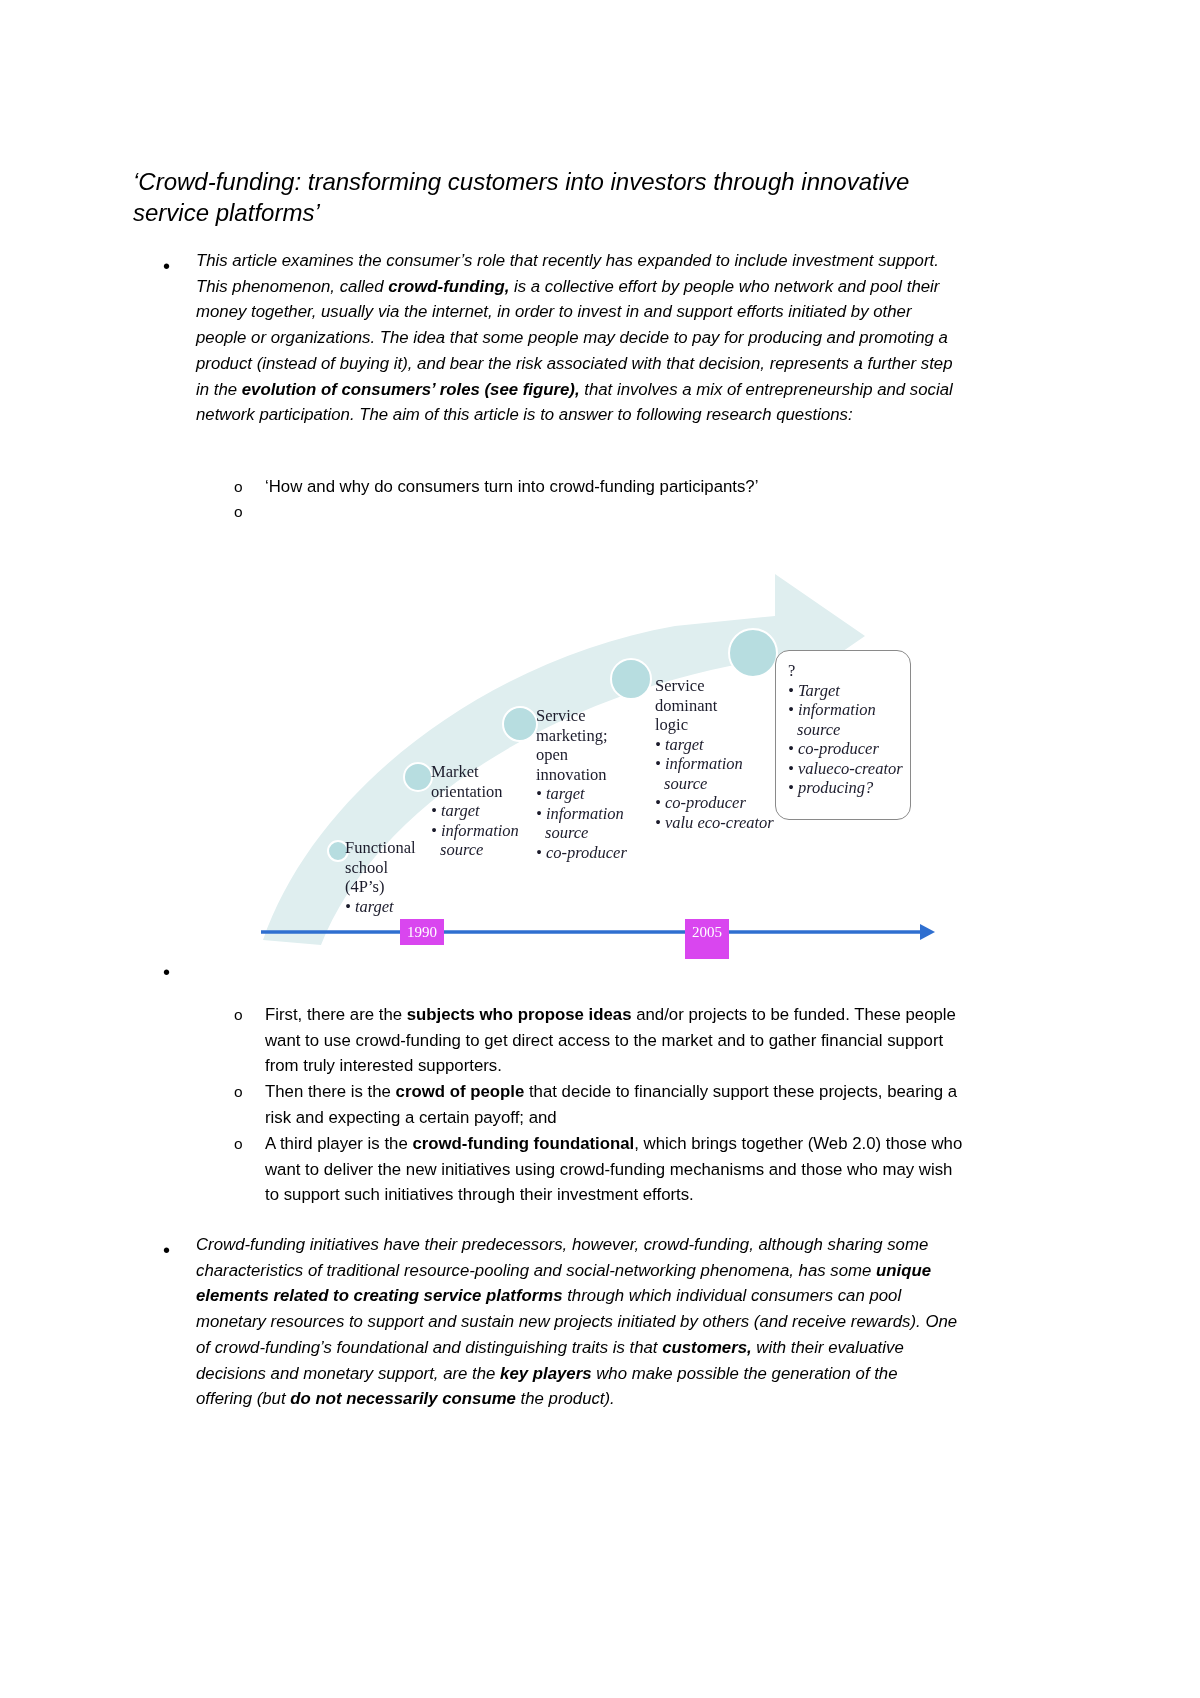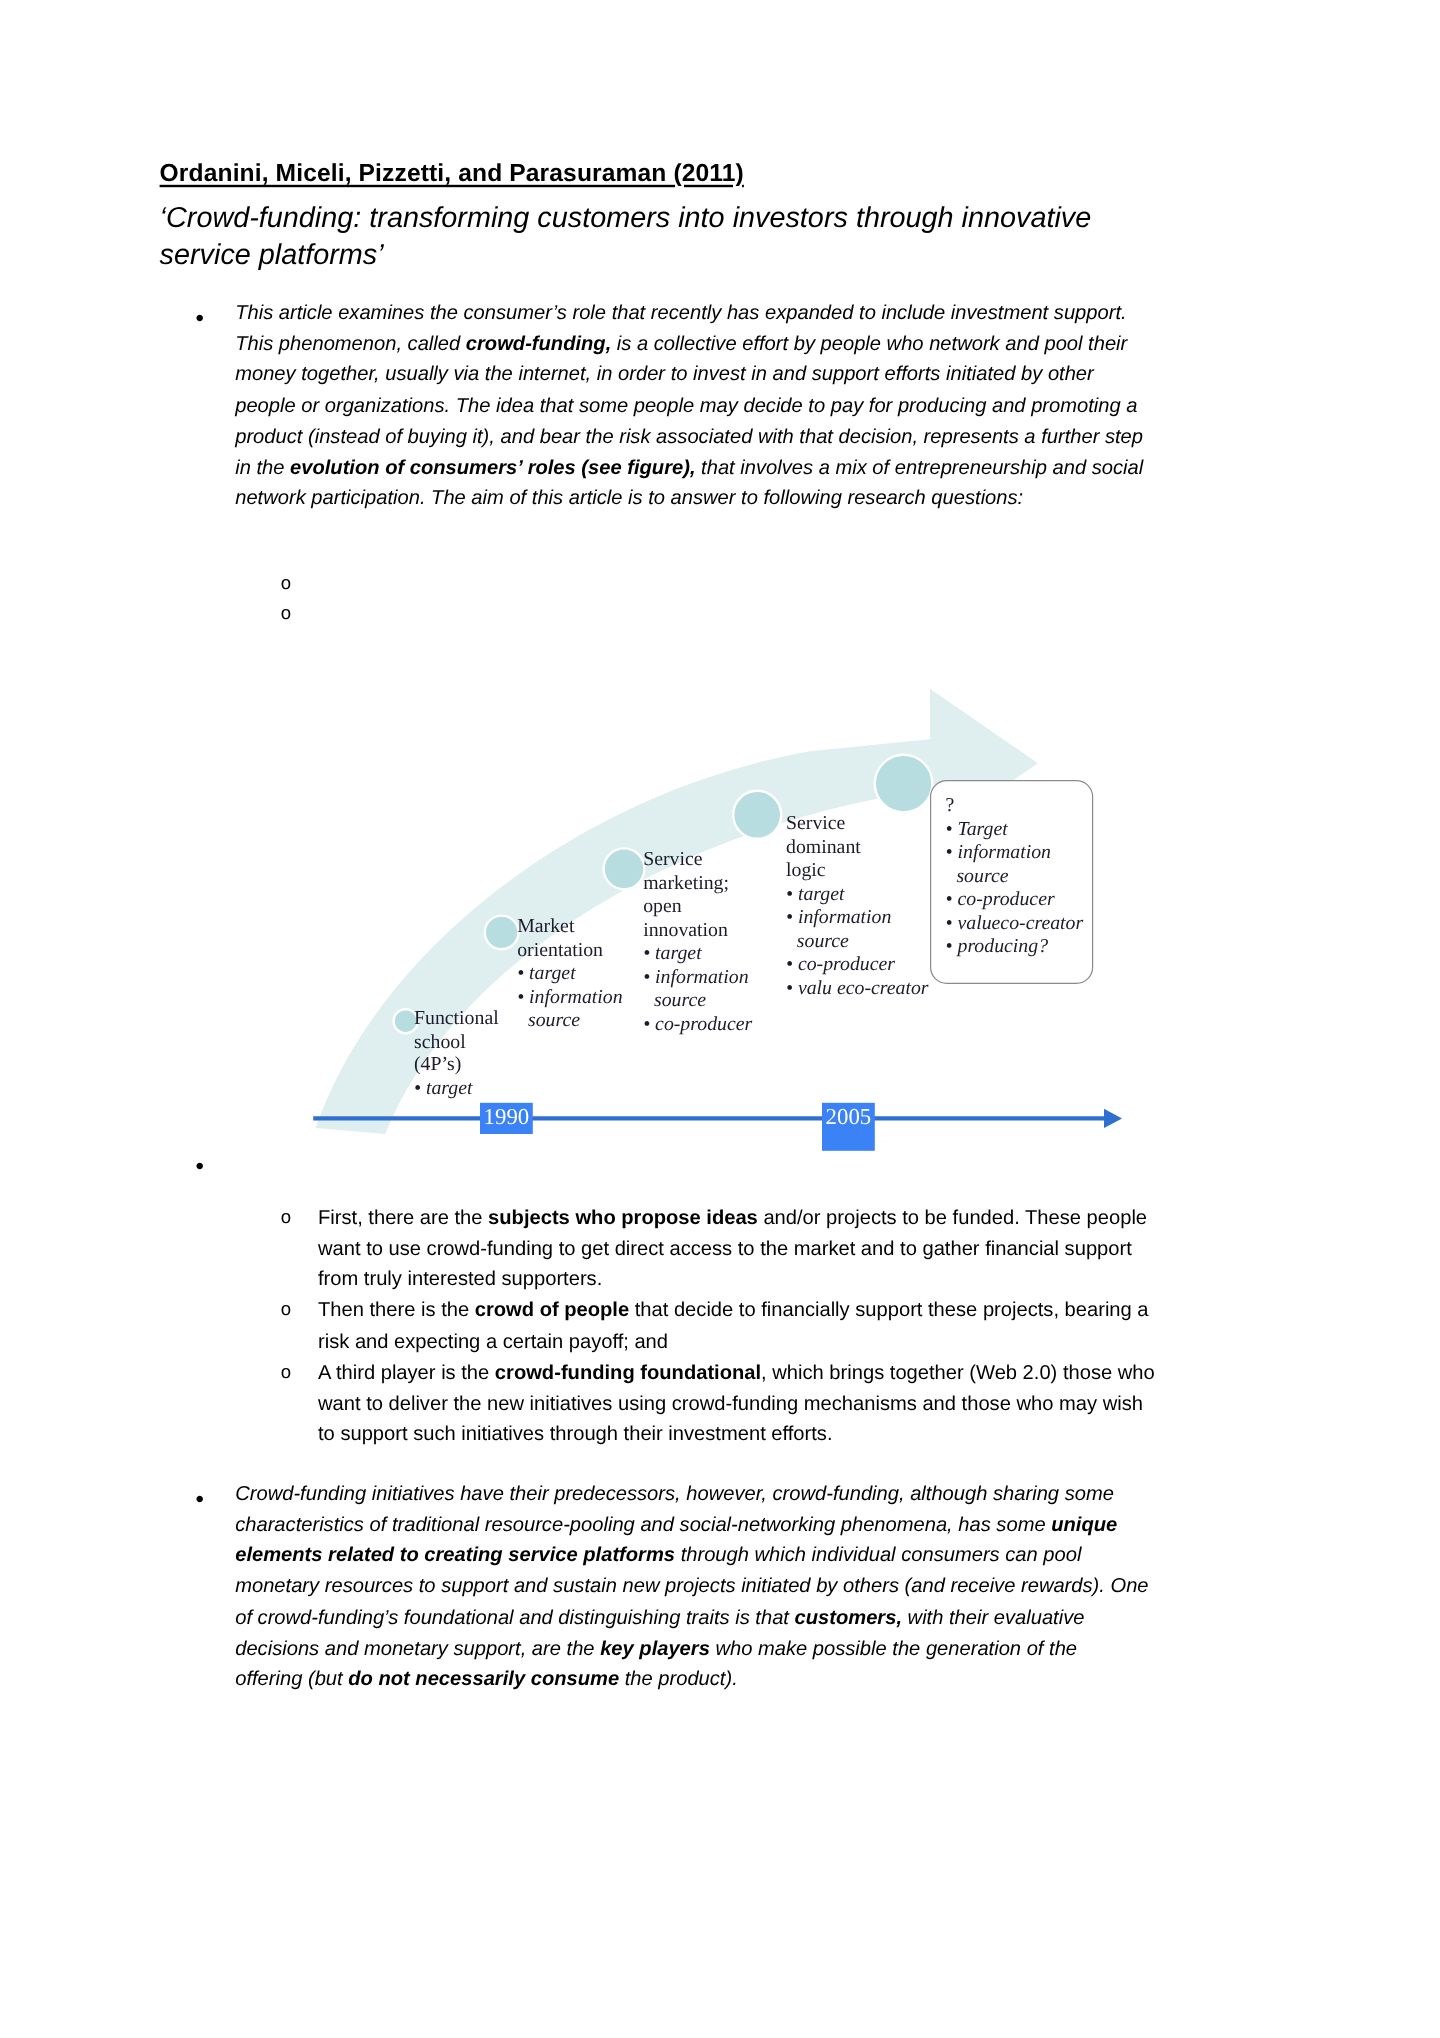--- a/index.html
+++ b/index.html
@@ -27,38 +27,38 @@
   #figure{position:absolute;left:255px;top:540px;width:680px;height:410px;}
   #figure svg{position:absolute;left:0;top:0;}
   .fl{position:absolute;font-family:"Liberation Serif",serif;color:#1b1b2b;
       font-size:16.5px;line-height:19.5px;}
   .fl i{font-style:italic;display:block;}
   .fl .hd{font-style:normal;}
   .dot{position:absolute;border-radius:50%;background:#b7dde0;
        border:2.5px solid #fff;box-sizing:border-box;}
   .callout{position:absolute;border:1.5px solid #8a8a8a;border-radius:14px;
            background:#fff;box-sizing:border-box;}
-  .yearbadge{position:absolute;background:#3b82f6;color:#fff;
-             font-family:"Liberation Serif",serif;font-size:19px;
+  .yearbadge{position:absolute;background:#d946ef;color:#fff;
+             font-family:"Liberation Serif",serif;font-size:15px;
              text-align:center;line-height:26px;}
 </style>
 </head>
 <body>
 
 <div class="page">
 
-  <div class="title">Ordanini, Miceli, Pizzetti, and Parasuraman (2011)</div>
   <div class="subtitle">‘Crowd-funding: transforming customers into investors through innovative service platforms’</div>
 
   <div class="bullet" style="top:256px"></div>
   <div class="blk lvl1" style="top:248px">
     <span>This article examines the consumer’s role that recently has expanded to include investment support. This phenomenon, called </span><b>crowd-funding,</b><span> is a collective effort by people who network and pool their money together, usually via the internet, in order to invest in and support efforts initiated by other people or organizations. The idea that some people may decide to pay for producing and promoting a product (instead of buying it), and bear the risk associated with that decision, represents a further step in the </span><b>evolution of consumers’ roles (see figure),</b><span> that involves a mix of entrepreneurship and social network participation. The aim of this article is to answer to following research questions:</span>
   </div>
 
   <div class="omark" style="top:474px">o</div>
+  <div class="blk lvl2" style="top:474px">‘How and why do consumers turn into crowd-funding participants?’</div>
   <div class="omark" style="top:499px">o</div>
 
   <div id="figure">
 
     <svg width="680" height="410" viewBox="0 0 680 410">
 
       <path d="M8,400 C60,250 230,120 420,86 L520,76 L520,34 L610,96 L520,158 L520,118
                C300,150 120,268 66,405 Z" fill="#dfeeef"></path>
 
       <line x1="6" y1="392" x2="665" y2="392" stroke="#2f6fd0" stroke-width="3.5"></line>

